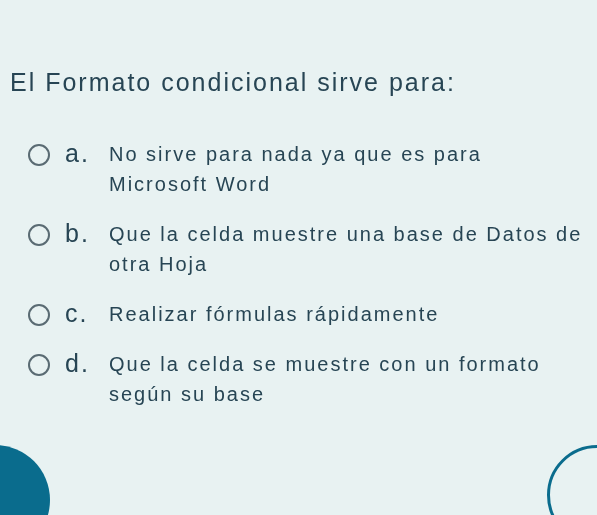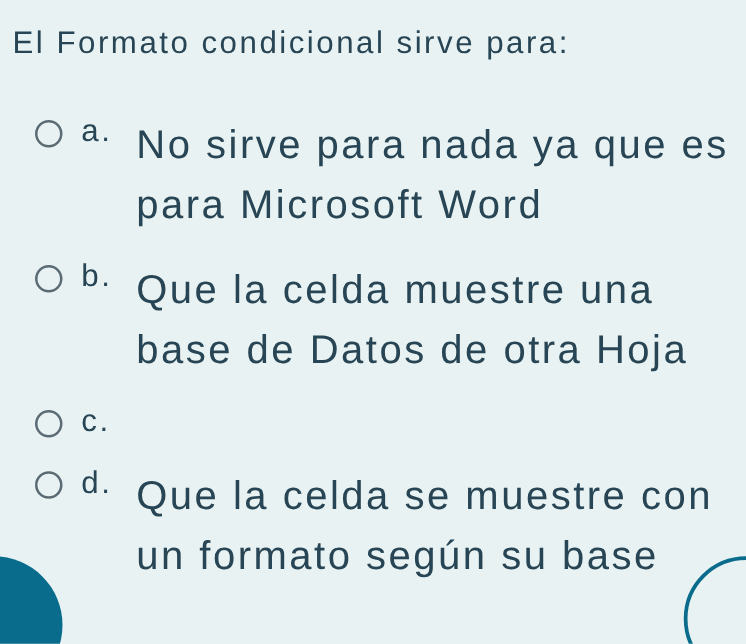--- a/index.html
+++ b/index.html
@@ -15,20 +15,21 @@
       padding: 18px 10px 10px 10px;
       position: relative;
       overflow: hidden;
     }
     .question {
       font-size: 25px;
       color: #274554;
       letter-spacing: 2px;
       margin-bottom: 40px;
       line-height: 1.3;
+      margin-top: 48px;
     }
     .options {
       display: flex;
       flex-direction: column;
       gap: 20px;
       padding-left: 18px;
     }
     .option-row {
       display: flex;
       align-items: flex-start;
@@ -50,21 +51,21 @@
       gap: 14px;
       flex: 1;
     }
     .option-letter {
       font-size: 25px;
       color: #274554;
       letter-spacing: 2px;
       min-width: 30px;
     }
     .option-text {
-      font-size: 32px;
+      font-size: 20px;
       color: #274554;
       letter-spacing: 2px;
       line-height: 1.5;
     }
     .circle-left {
       position: absolute;
       left: -60px;
       bottom: -40px;
       width: 110px;
       height: 110px;
@@ -99,20 +100,21 @@
     <div class="radio"></div>
     <div class="option-content">
       <span class="option-letter">b.</span>
       <span class="option-text">Que la celda muestre una base de Datos de otra Hoja</span>
     </div>
   </div>
   <div class="option-row">
     <div class="radio"></div>
     <div class="option-content">
       <span class="option-letter">c.</span>
+      <span class="option-text">Realizar fórmulas rápidamente</span>
     </div>
   </div>
   <div class="option-row">
     <div class="radio"></div>
     <div class="option-content">
       <span class="option-letter">d.</span>
       <span class="option-text">Que la celda se muestre con un formato según su base</span>
     </div>
   </div>
 </div>

